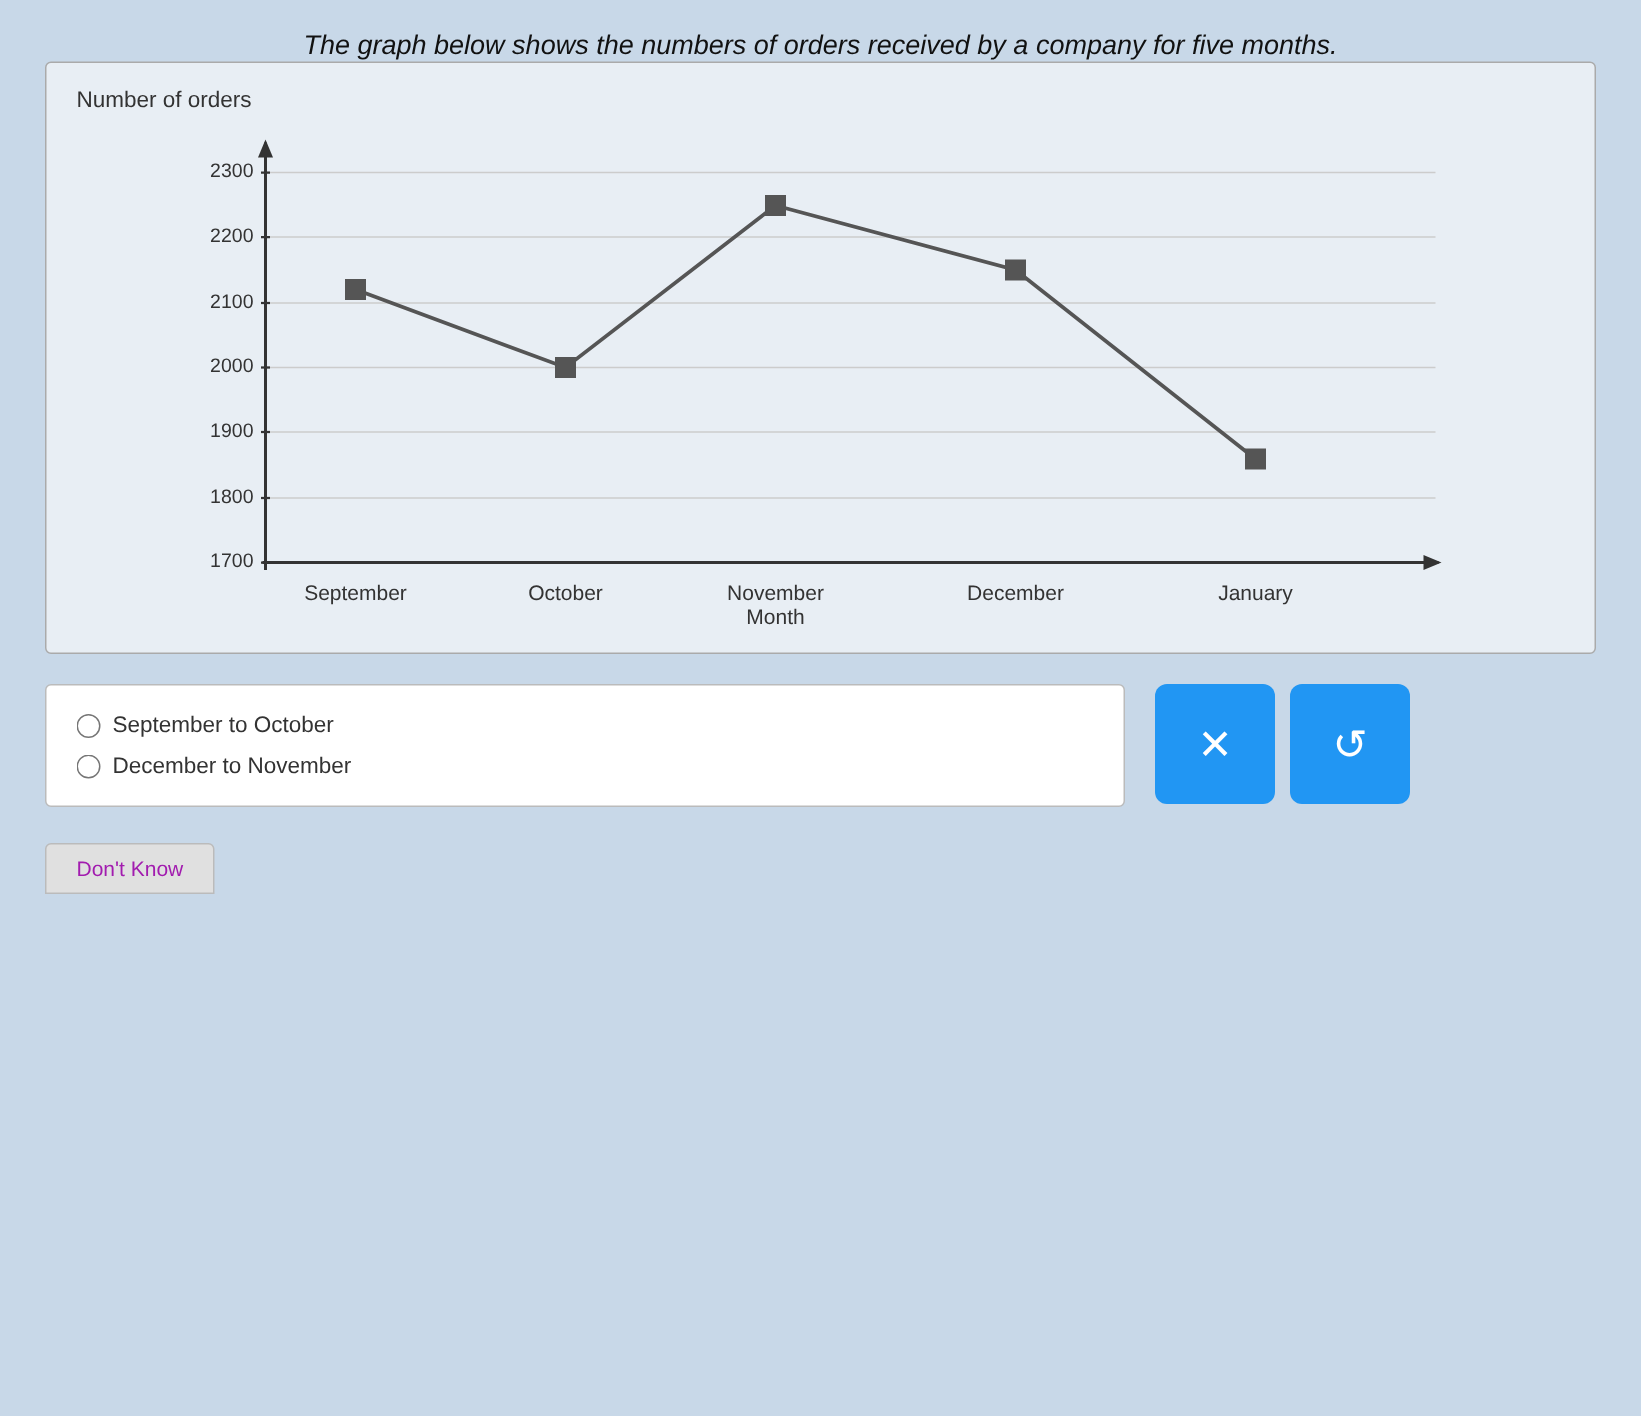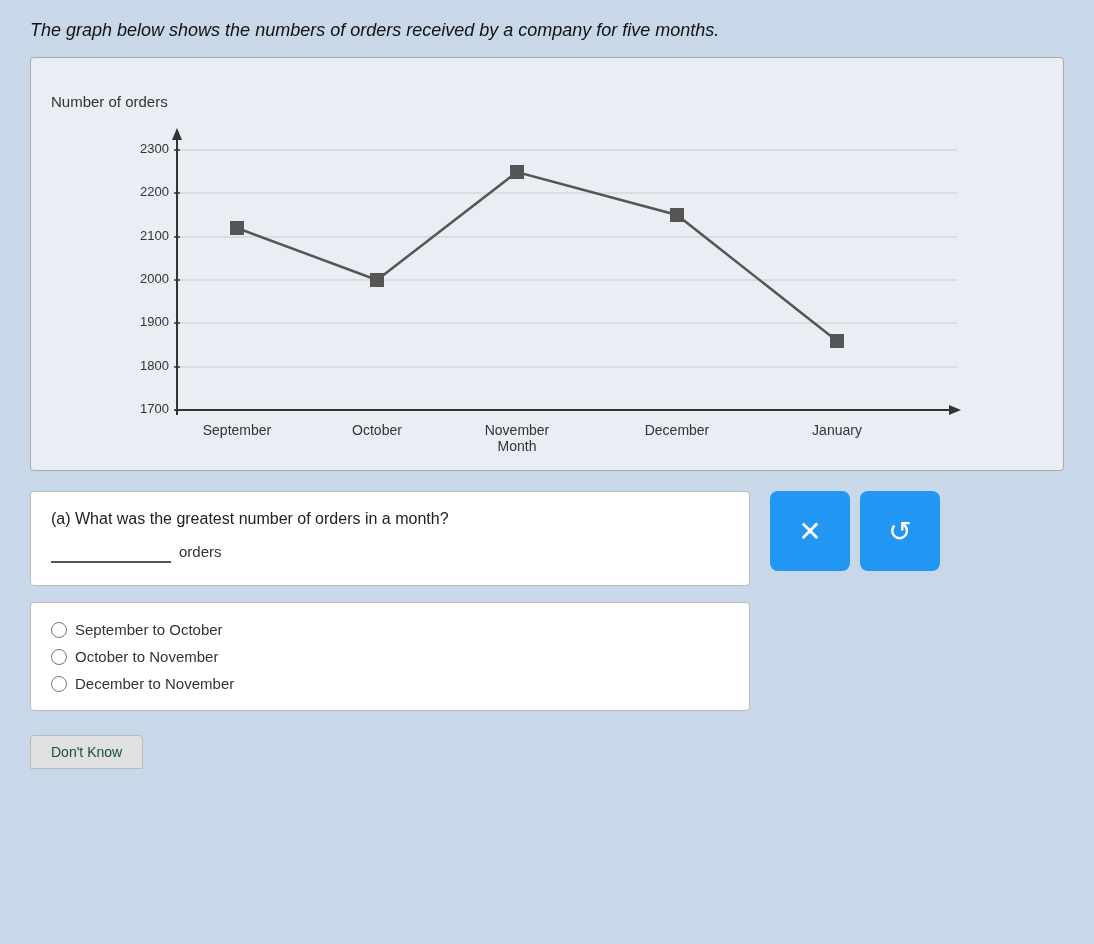--- a/index.html
+++ b/index.html
@@ -6,28 +6,28 @@
     body {
       font-family: Arial, sans-serif;
       background: #c8d8e8;
       width: 1094px;
       min-height: 944px;
       padding: 20px 30px;
     }
     .intro-text {
       font-size: 18px;
       color: #111;
-      margin-bottom: 16px;
       font-style: italic;
+      text-align: center;
     }
     .chart-container {
       background: #e8eef4;
       border: 1px solid #aaa;
       border-radius: 4px;
-      padding: 35px 20px 10px 20px;
+      padding: 16px 20px 10px 20px;
       margin-bottom: 20px;
       position: relative;
     }
     .chart-title {
       font-size: 15px;
       color: #333;
       margin-bottom: 10px;
     }
     .chart-area {
       position: relative;
@@ -110,21 +110,21 @@
       display: flex;
       align-items: flex-start;
       gap: 0;
     }
     .bottom-tab {
       background: #e0e0e0;
       border: 1px solid #bbb;
       border-radius: 4px 4px 0 0;
       padding: 8px 20px;
       font-size: 14px;
-      color: #14532d;
+      color: #a21caf;
       cursor: pointer;
       margin-top: 8px;
     }
   </style>
 </head>
 <body>
 
 <p class="intro-text">
   <span>The graph below shows the numbers of orders received by a company for five months.</span>
 </p>
@@ -179,40 +179,29 @@
       <text x="420" y="315" text-anchor="middle" font-size="14" fill="#333">November</text>
       <text x="420" y="331" text-anchor="middle" font-size="14" fill="#333">Month</text>
       <text x="580" y="315" text-anchor="middle" font-size="14" fill="#333">December</text>
       <text x="740" y="315" text-anchor="middle" font-size="14" fill="#333">January</text>
     </svg>
   </div>
 </div>
 
 <div class="bottom-row">
   <div style="flex:1; max-width:720px;">
-    <div class="qa-section">
-      <div class="question-text">(a) What was the greatest number of orders in a month?</div>
-      <div class="answer-input-row">
-        <input type="text" class="text-input" placeholder="" style="">
-        <span class="orders-label">orders</span>
-      </div>
-    </div>
 
     <div class="qa-section">
       <div class="radio-group">
         <label class="radio-option">
           <input type="radio" name="q_b" style="">
           <span>September to October</span>
         </label>
         <label class="radio-option">
           <input type="radio" name="q_b" style="">
-          <span>October to November</span>
-        </label>
-        <label class="radio-option">
-          <input type="radio" name="q_b" style="">
           <span>December to November</span>
         </label>
       </div>
     </div>
 
     <div style="margin-top:4px;">
       <button class="bottom-tab">Don't Know</button>
     </div>
   </div>
 

